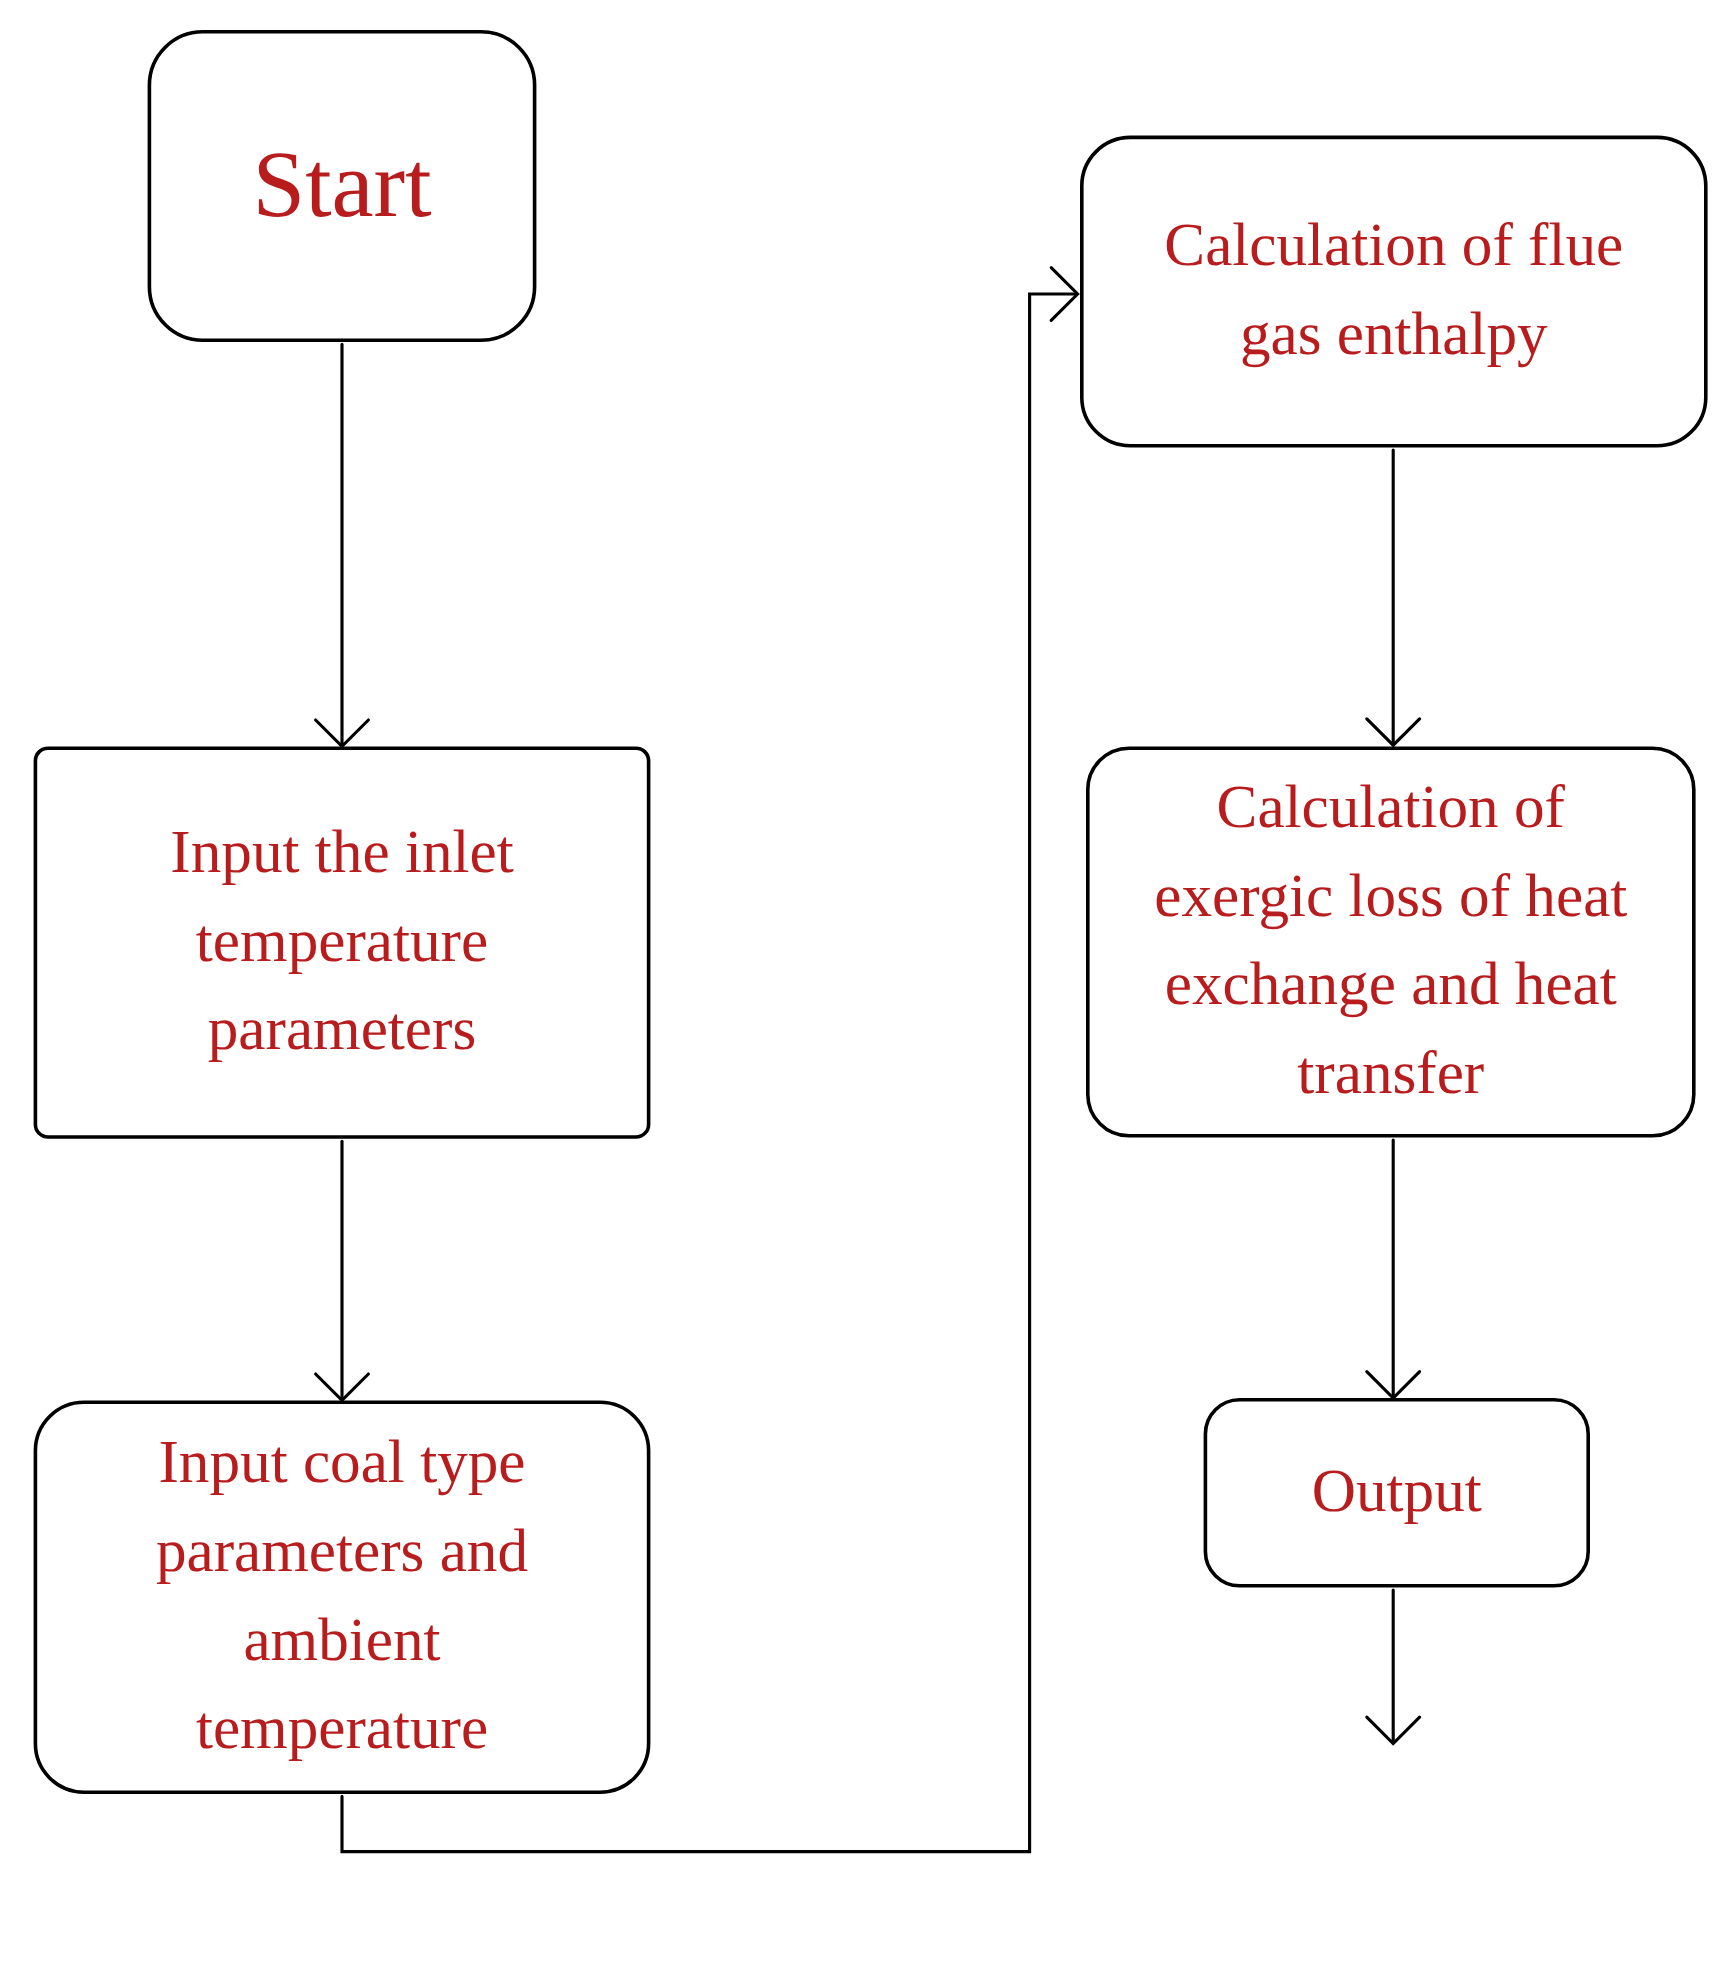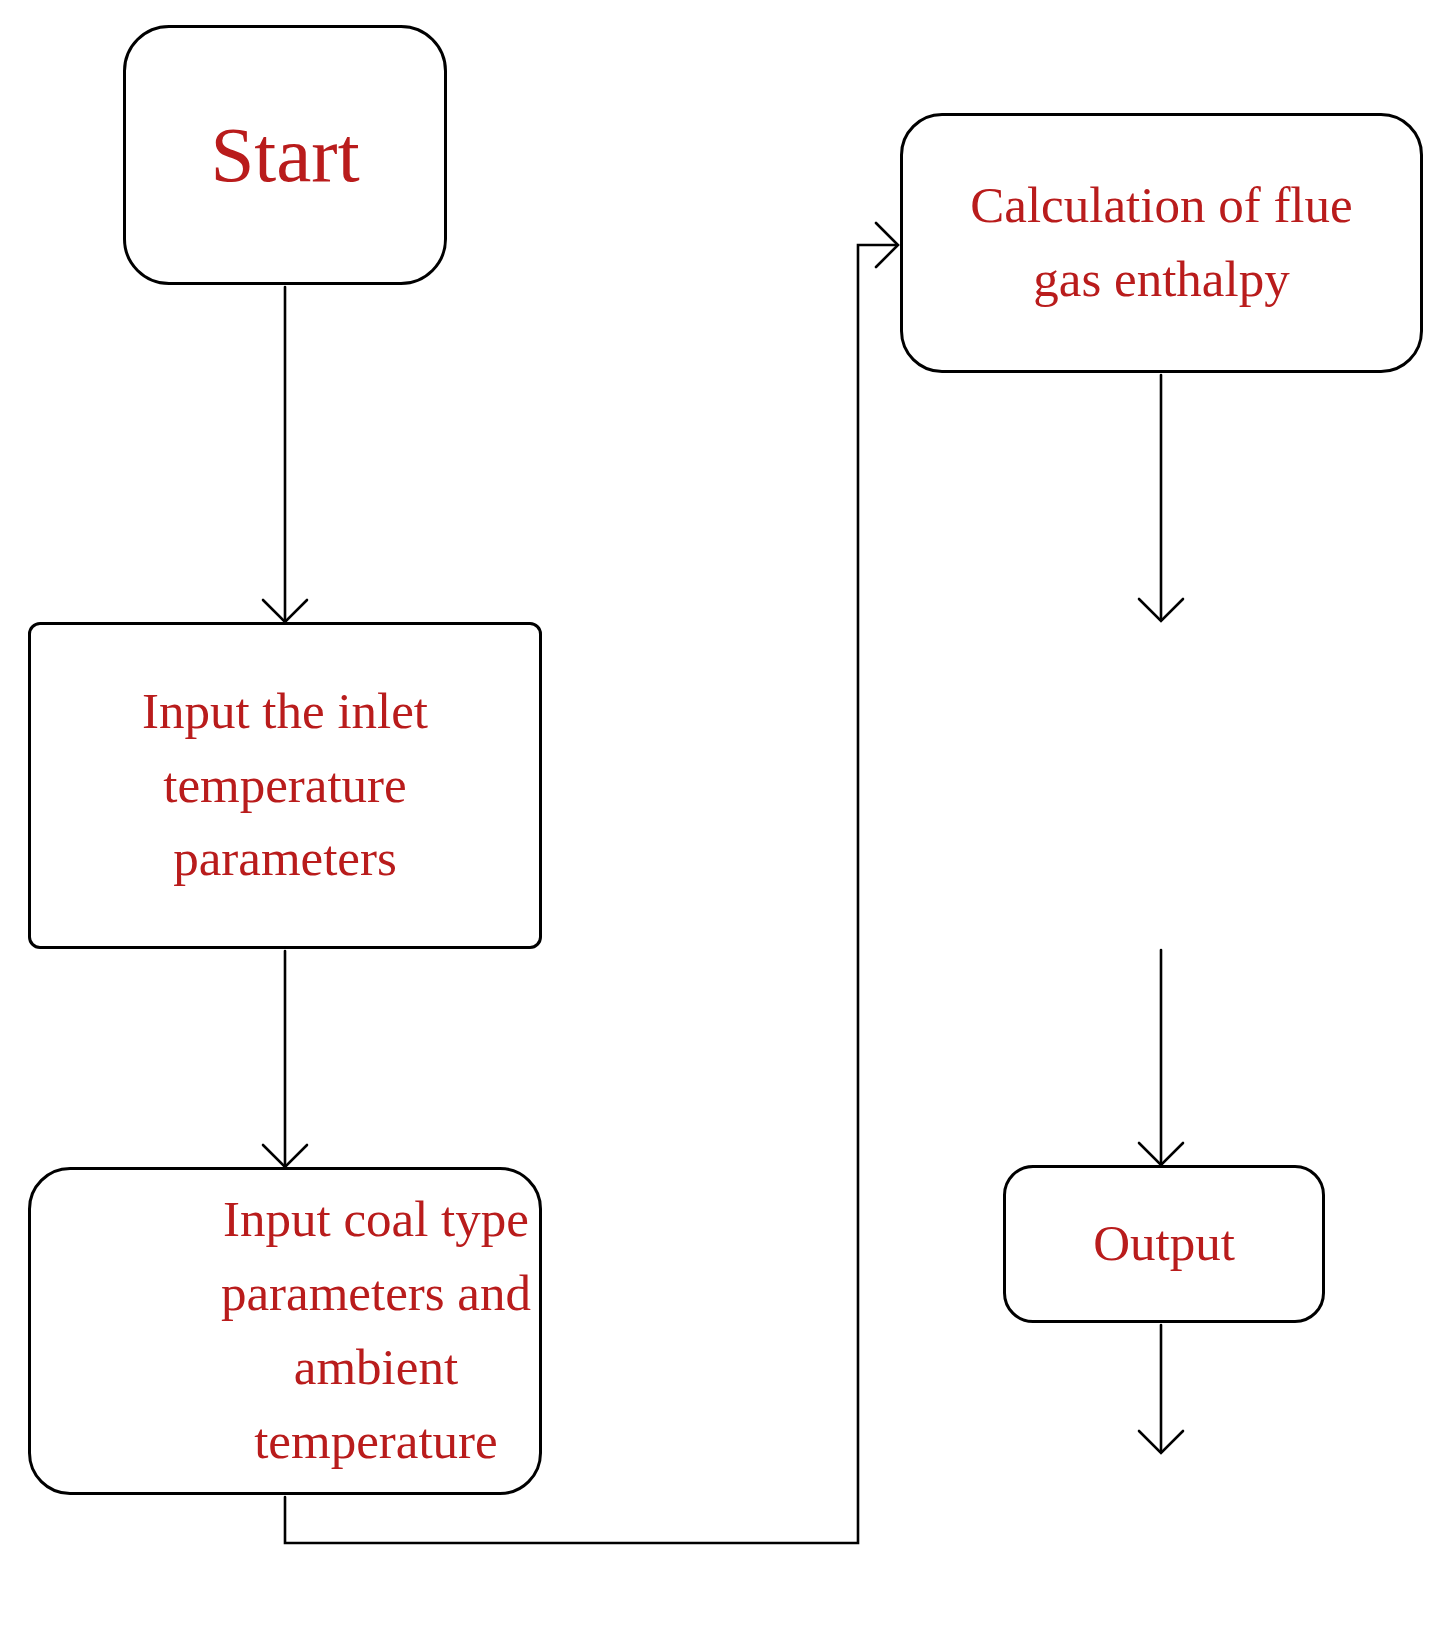--- a/index.html
+++ b/index.html
@@ -40,21 +40,21 @@
     font-size: 51px;
     padding: 0 8px;
   }
   .node.terminal .label {
     font-size: 79px;
     line-height: 1.1;
   }
   
   #node-start        { left: 123px;  top: 25px;   width: 324px; height: 260px; border-radius: 46px; }
   #node-input-inlet  { left: 28px;   top: 622px;  width: 514px; height: 327px; border-radius: 12px; }
-  #node-input-coal   { left: 28px;   top: 1167px; width: 514px; height: 328px; border-radius: 42px; justify-content: flex-end; }
+  #node-input-coal   { left: 28px;   top: 1167px; width: 514px; height: 328px; border-radius: 42px; }
   #node-flue-gas     { left: 900px;  top: 113px;  width: 523px; height: 260px; border-radius: 42px; }
   #node-exergic-loss { left: 905px;  top: 622px;  width: 508px; height: 326px; border-radius: 36px; }
   #node-output       { left: 1003px; top: 1165px; width: 322px; height: 158px; border-radius: 30px; }
   #node-end          { left: 1005px; top: 1453px; width: 318px; height: 164px; border-radius: 34px; }
 </style>
 </head>
 <body>
 
 <div class="canvas">
 
@@ -106,19 +106,25 @@
 parameters and
 ambient
 temperature</span>
   </div>
 
   <div class="node" id="node-flue-gas">
     <span class="label">Calculation of flue
 gas enthalpy</span>
   </div>
 
+  <div class="node" id="node-exergic-loss">
+    <span class="label">Calculation of
+exergic loss of heat
+exchange and heat
+transfer</span>
+  </div>
 
   <div class="node" id="node-output">
     <span class="label">Output</span>
   </div>
 
 
 </div>
 
 </body></html>

